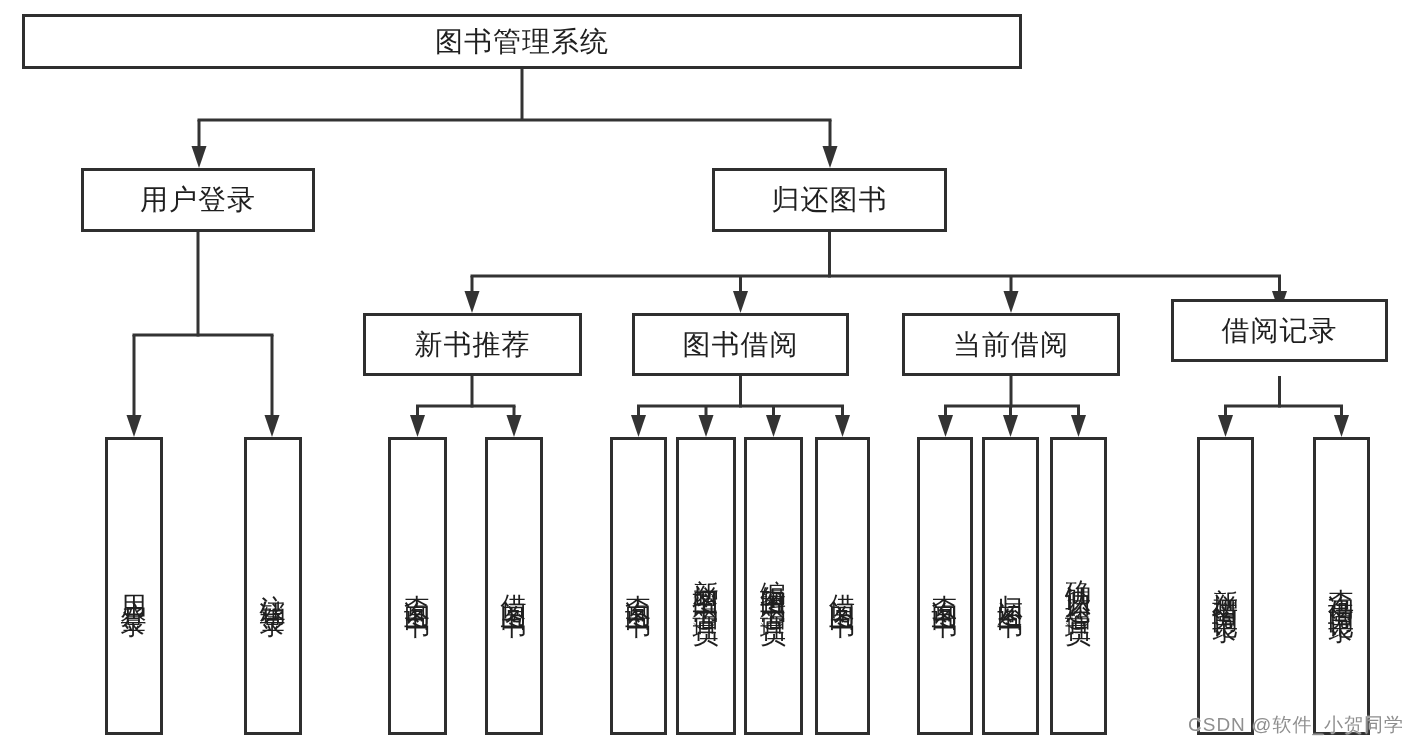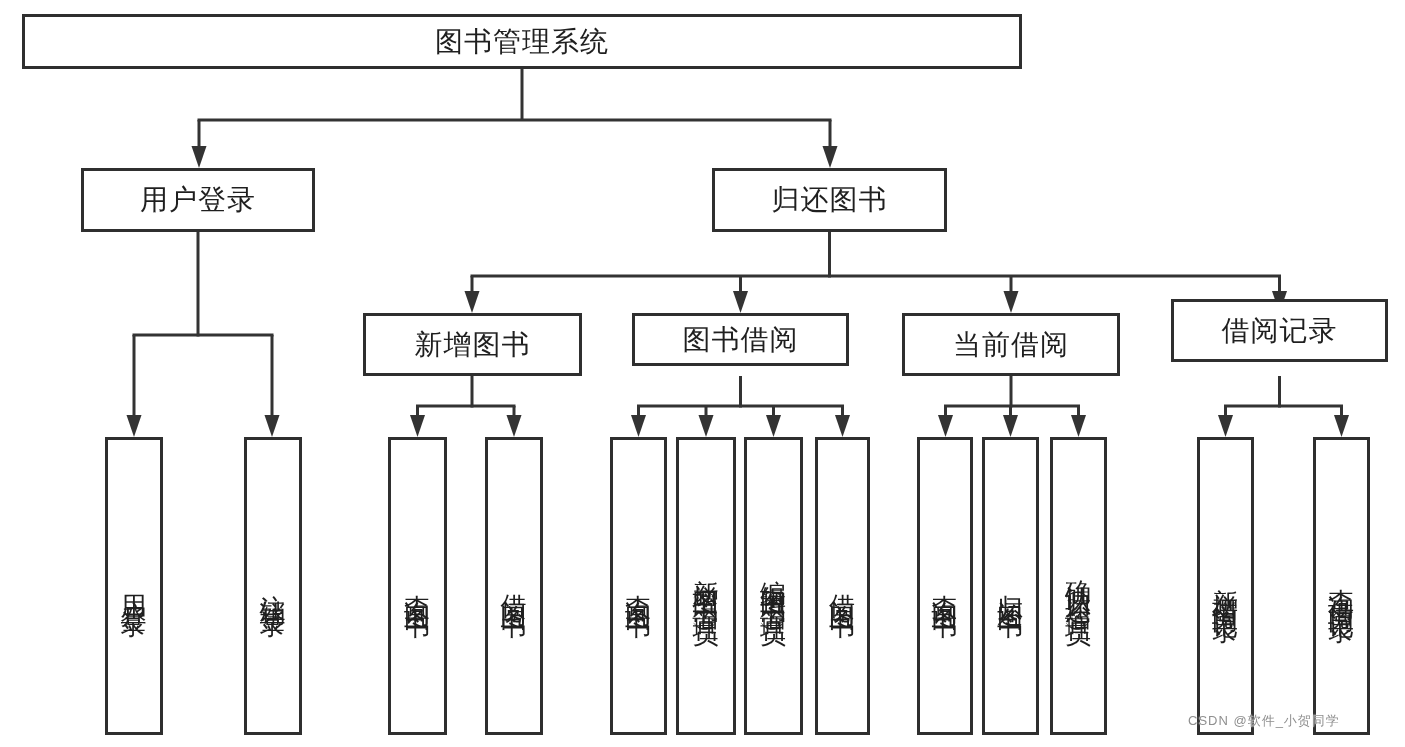--- a/index.html
+++ b/index.html
@@ -11,29 +11,29 @@
   .node{
     position:absolute;box-sizing:border-box;border:3px solid #2f2f2f;background:#ffffff;
     display:flex;align-items:center;justify-content:center;color:#1f1f1f;z-index:2;
   }
   .hbox .lbl{font-size:28px;letter-spacing:1px;white-space:nowrap;}
   .vbox .lbl{
     writing-mode:vertical-rl;text-orientation:mixed;font-size:26px;line-height:1;
     letter-spacing:6px;white-space:nowrap;
   }
   .watermark{
-    position:absolute;left:1188px;top:712px;z-index:6;font-size:13px;letter-spacing:1px;
+    position:absolute;left:1188px;top:712px;z-index:6;font-size:19px;letter-spacing:1px;
     color:#8f8f8f;text-shadow:0 0 2px #ffffff,0 0 1px #ffffff;white-space:nowrap;
   }
   
   .n-root{left:22px;top:14px;width:1000px;height:55px;}
   .n-l2-0{left:81px;top:168px;width:234px;height:64px;}
   .n-l2-1{left:712px;top:168px;width:235px;height:64px;}
   .n-l3-0{left:363px;top:313px;width:219px;height:63px;}
-  .n-l3-1{left:632px;top:313px;width:217px;height:53px;text-align:right;}
+  .n-l3-1{left:632px;top:313px;width:217px;height:63px;text-align:right;}
   .n-l3-2{left:902px;top:313px;width:218px;height:63px;font-family:Liberation Serif, serif;}
   .n-l3-3{left:1171px;top:299px;width:217px;height:63px;}
   .n-lf-0{left:105px;top:437px;width:58px;height:298px;}
   .n-lf-1{left:244px;top:437px;width:58px;height:298px;}
   .n-lf-2{left:388px;top:437px;width:59px;height:298px;}
   .n-lf-3{left:485px;top:437px;width:58px;height:298px;}
   .n-lf-4{left:610px;top:437px;width:57px;height:298px;}
   .n-lf-5{left:676px;top:437px;width:60px;height:298px;}
   .n-lf-6{left:744px;top:437px;width:59px;height:298px;}
   .n-lf-7{left:815px;top:437px;width:55px;height:298px;}
@@ -112,21 +112,21 @@
   </div>
 
   <div class="node hbox n-l2-0">
     <span class="lbl">用户登录</span>
   </div>
   <div class="node hbox n-l2-1">
     <span class="lbl">归还图书</span>
   </div>
 
   <div class="node hbox n-l3-0">
-    <span class="lbl">新增图书</span>
+    <span class="lbl">新书推荐</span>
   </div>
   <div class="node hbox n-l3-1">
     <span class="lbl">图书借阅</span>
   </div>
   <div class="node hbox n-l3-2">
     <span class="lbl">当前借阅</span>
   </div>
   <div class="node hbox n-l3-3">
     <span class="lbl">借阅记录</span>
   </div>

